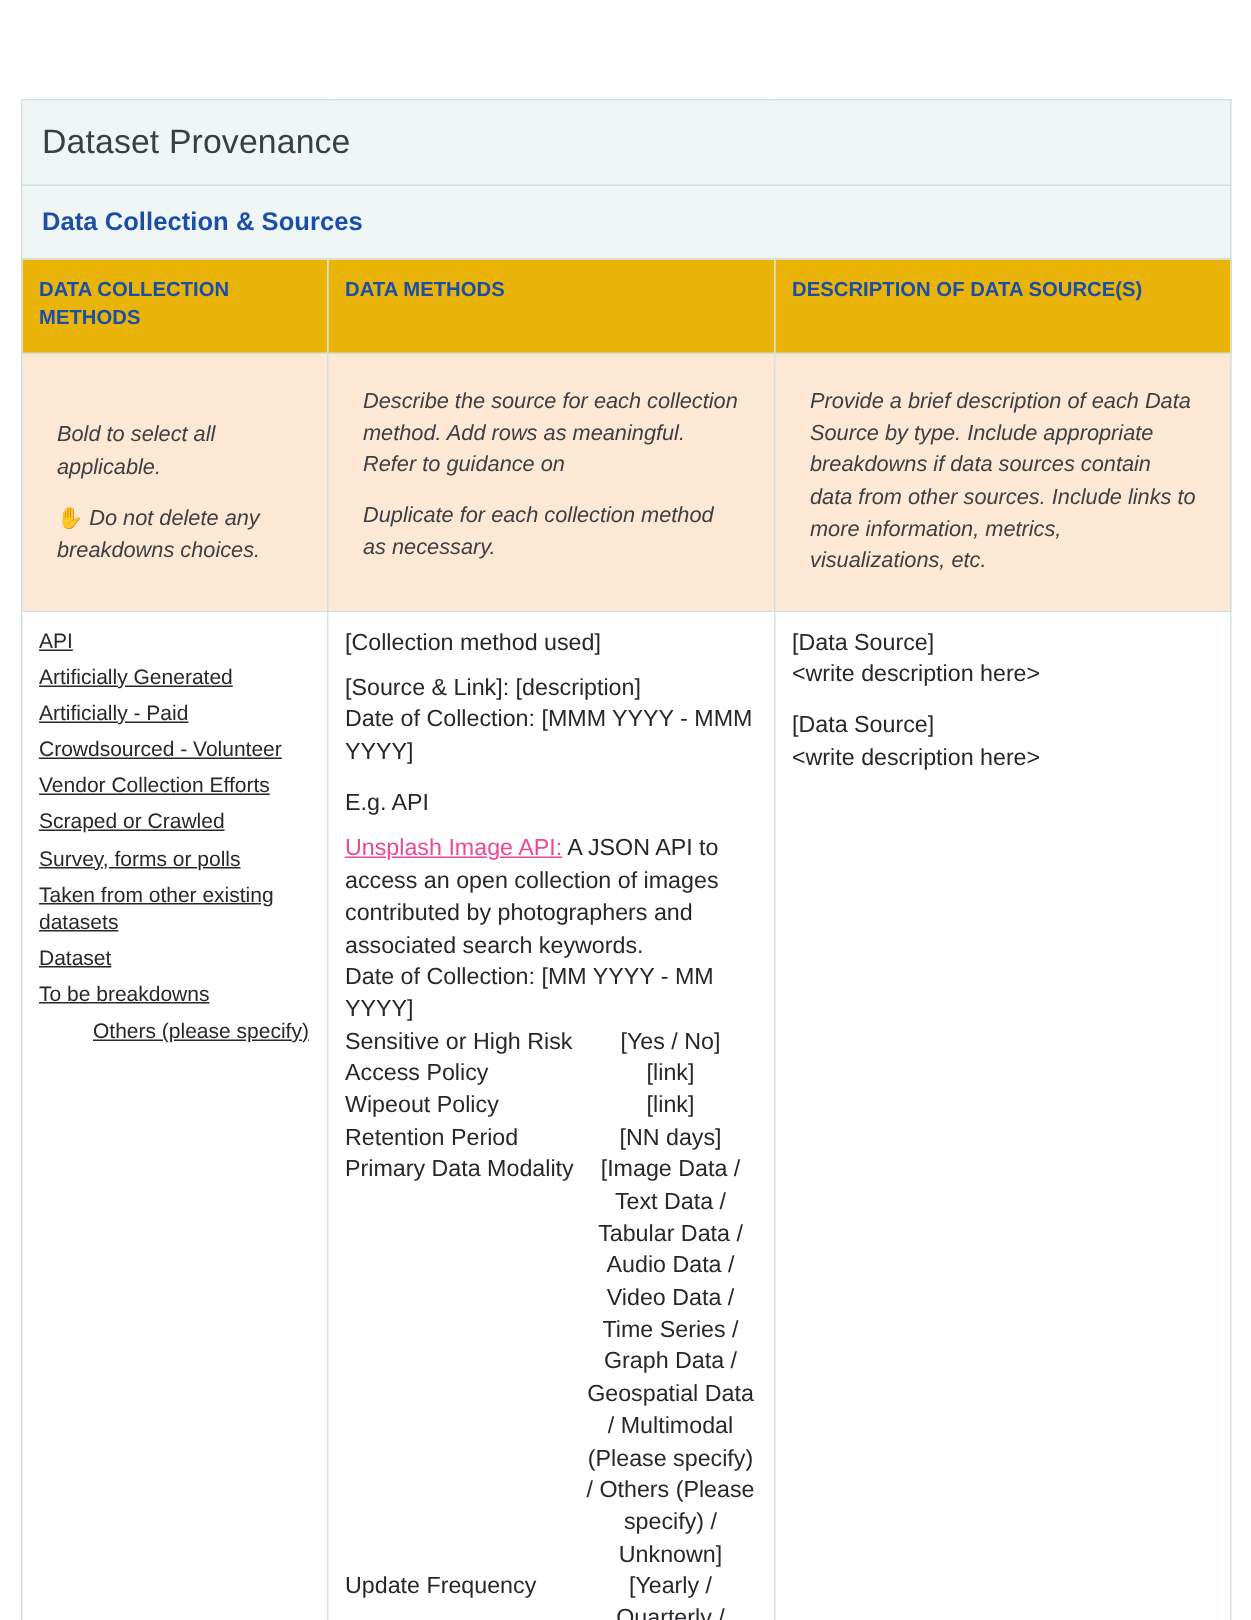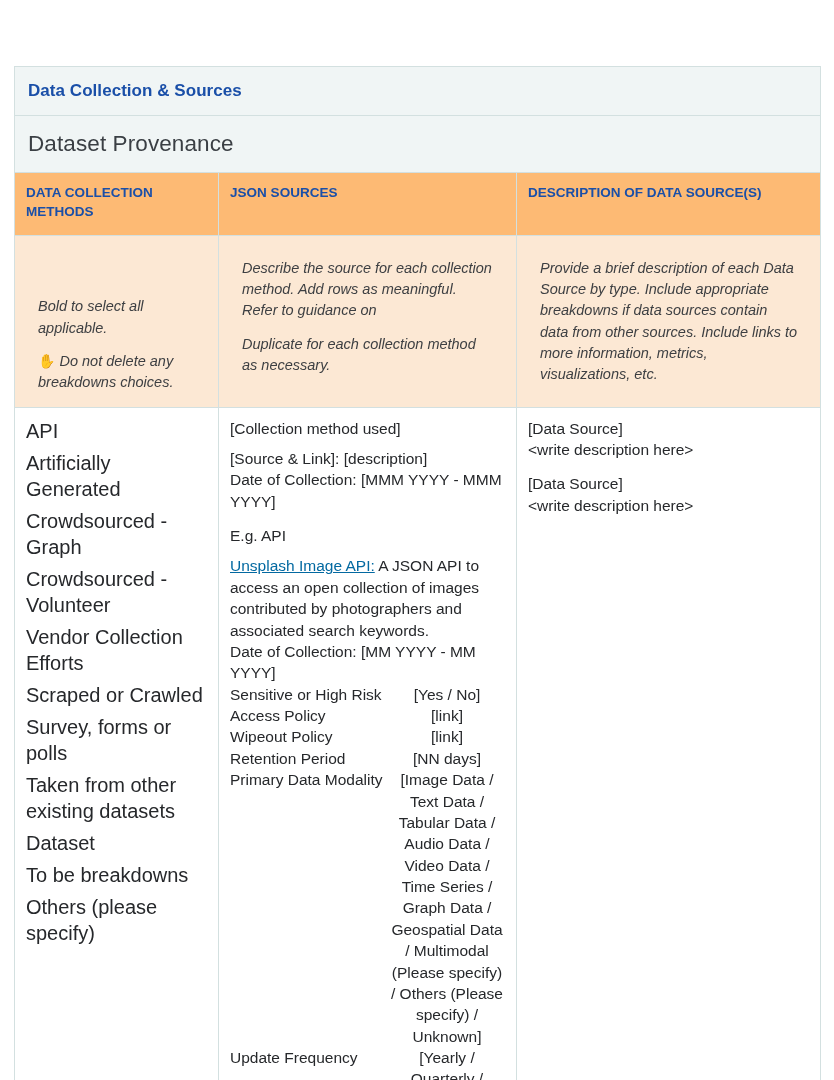--- a/index.html
+++ b/index.html
@@ -58,21 +58,21 @@
   }
   .section-title {
     font-size: 17px;
     font-weight: bold;
     color: #1a4fa8;
     letter-spacing: .05px;
   }
 
   
   td.colhead {
-    background: #fdba74;
+    background: #eab308;
     padding-top: 11px;
     padding-bottom: 13px;
     height: 38px;
   }
   .colhead-text {
     font-size: 13.5px;
     font-weight: bold;
     color: #1a4fa8;
     line-height: 1.35;
     letter-spacing: .02px;
@@ -82,42 +82,43 @@
   td.guidance {
     background: #fce8d4;
   }
   .guide-text {
     font-style: italic;
     font-size: 14.5px;
     line-height: 1.45;
     color: #3d3f42;
   }
   .guide-text p { margin: 12px; }
-  td.guidance.v-bottom { vertical-align: bottom; padding-bottom: 2px; }
+  td.guidance.v-bottom { vertical-align: bottom; padding-bottom: 17px; }
 
   .emoji-hand {
     font-style: normal;
     color: #f4b400;
     font-size: 14px;
   }
 
   
   .stack > p { margin: 0; }
   .gap { height: 13px; }
   .sm-gap { height: 9px; }
 
   .methods-list p {
     margin: 0 0 6px 0;
-    font-size: 20px;
+    font-size: 14px;
     line-height: 1.3;
-  }
-  .methods-list p:last-child { margin-bottom: 0; }
+    text-decoration: underline;
+  }
+  .methods-list p:last-child { margin-bottom: 0; margin-left: 36px; }
 
   .link {
-    color: #0369a1;
+    color: #ec4899;
     text-decoration: underline;
   }
 
   .kv-line {
     display: flex;
   }
   .kv-line .k { flex: 0 0 158px; }
   .kv-line .v { flex: 1 1 auto; text-align: center; }
 </style>
 </head>
@@ -126,37 +127,37 @@
 <div class="page">
   <table class="doc-table">
     <colgroup>
       <col style="width:204px">
       <col style="width:298px">
       <col style="width:304px">
     </colgroup>
     <tbody>
 
       <tr>
+        <td class="title-cell" colspan="3">
+          <div class="doc-title">Dataset Provenance</div>
+        </td>
+      </tr>
+
+      <tr>
         <td class="section-cell" colspan="3">
           <div class="section-title">Data Collection &amp; Sources</div>
         </td>
       </tr>
 
       <tr>
-        <td class="title-cell" colspan="3">
-          <div class="doc-title">Dataset Provenance</div>
-        </td>
-      </tr>
-
-      <tr>
         <td class="colhead">
           <div class="colhead-text">DATA COLLECTION METHODS</div>
         </td>
         <td class="colhead">
-          <div class="colhead-text">JSON SOURCES</div>
+          <div class="colhead-text">DATA METHODS</div>
         </td>
         <td class="colhead">
           <div class="colhead-text">DESCRIPTION OF DATA SOURCE(S)</div>
         </td>
       </tr>
 
       <tr>
         <td class="guidance v-bottom">
           <div class="guide-text">
             <p>Bold to select all applicable.</p>
@@ -175,21 +176,21 @@
             <p>Provide a brief description of each Data Source by type. Include appropriate breakdowns if data sources contain data from other sources. Include links to more information, metrics, visualizations, etc.</p>
           </div>
         </td>
       </tr>
 
       <tr>
         <td>
           <div class="methods-list" id="methods-list">
               <p>API</p>
               <p>Artificially Generated</p>
-              <p>Crowdsourced - Graph</p>
+              <p>Artificially - Paid</p>
               <p>Crowdsourced - Volunteer</p>
               <p>Vendor Collection Efforts</p>
               <p>Scraped or Crawled</p>
               <p>Survey, forms or polls</p>
               <p>Taken from other existing datasets</p>
               <p>Dataset</p>
               <p>To be breakdowns</p>
               <p>Others (please specify)</p>
             </div>
         </td>

